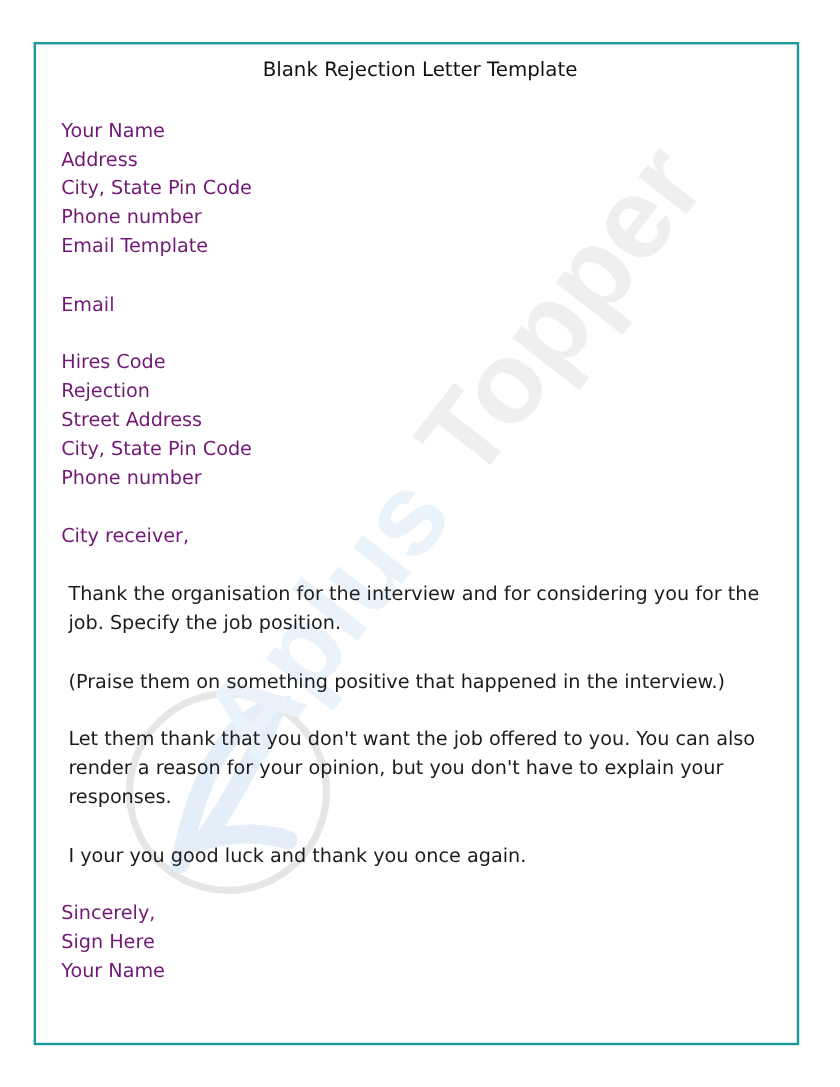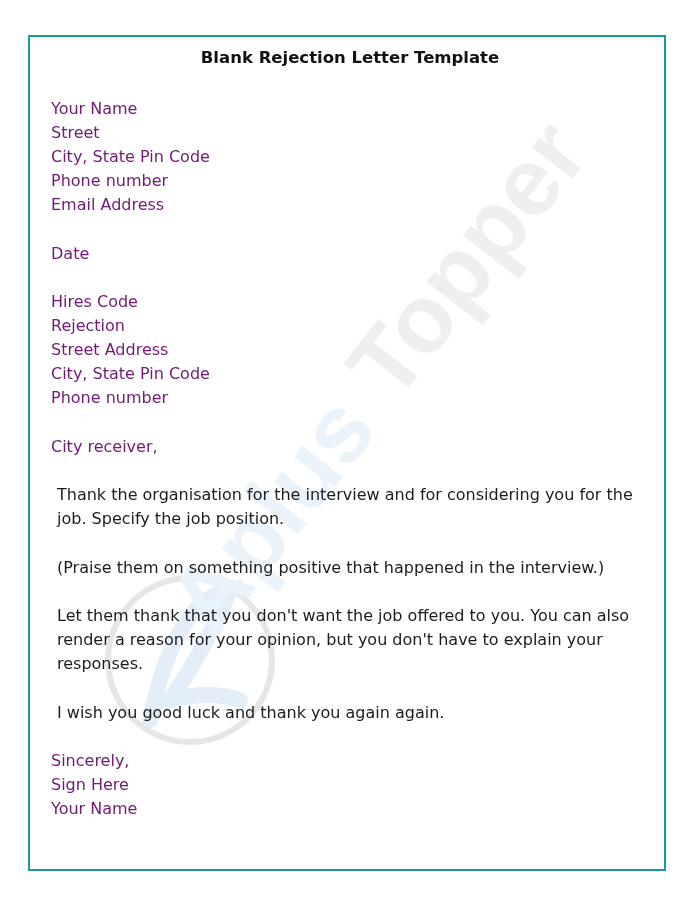--- a/index.html
+++ b/index.html
@@ -2,56 +2,56 @@
 <html><head>
 <meta charset="utf-8">
 <style>
   html, body { margin: 0; padding: 0; background: #ffffff; }
   body { width: 700px; height: 906px; position: relative; overflow: hidden;
          font-family: "DejaVu Sans", sans-serif; color: #1a1a1a; }
   .frame { position: absolute; left: 28px; top: 35px; width: 638px; height: 836px;
            border: 2px solid #1a9a9a; box-sizing: border-box; }
   .watermark { position: absolute; left: 0; top: 0; width: 700px; height: 906px; pointer-events: none; }
   .title { position: absolute; left: 0; width: 700px; top: 48px; text-align: center;
-           font-weight: bold; font-size: 16.5px; color: #111; }
+           font-weight: normal; font-size: 16.5px; color: #111; }
   .line { position: absolute; left: 51px; font-size: 16px; line-height: 24px; white-space: nowrap; color: #701a75; }
   .para { position: absolute; left: 41px; width: 590px; font-size: 16px; line-height: 24px; color: #1c1c1c; margin-left: 16px; }
 </style>
 </head>
 <body>
 
 <svg class="watermark" viewBox="0 0 700 906" xmlns="http://www.w3.org/2000/svg">
   <g>
     <circle cx="190" cy="660" r="82" fill="none" stroke="#e6e6e6" stroke-width="6"></circle>
     <path d="M150 720 Q175 600 230 590 Q205 650 170 700 Q210 690 240 700" fill="none" stroke="#e3eef8" stroke-width="16" stroke-linecap="round"></path>
   </g>
   <text x="0" y="0" transform="translate(215 640) rotate(-52)" font-family="Liberation Sans, sans-serif" font-weight="bold" font-size="96" fill="#eaf2fa">Aplus</text>
   <text x="0" y="0" transform="translate(395 405) rotate(-52)" font-family="Liberation Sans, sans-serif" font-weight="bold" font-size="96" fill="#efefef">Topper</text>
 </svg>
 
 <div class="frame"></div>
 
 <div class="title">Blank Rejection Letter Template</div>
 
 <div class="line" style="top:97px">Your Name</div>
-<div class="line" style="top:121px">Street</div>
+<div class="line" style="top:121px">Address</div>
 <div class="line" style="top:145px">City, State Pin Code</div>
 <div class="line" style="top:169px">Phone number</div>
-<div class="line" style="top:193px">Email Address</div>
+<div class="line" style="top:193px">Email Template</div>
 
-<div class="line" style="top:242px">Date</div>
+<div class="line" style="top:242px">Email</div>
 
 <div class="line" style="top:290px">Hires Code</div>
 <div class="line" style="top:314px">Rejection</div>
 <div class="line" style="top:338px">Street Address</div>
 <div class="line" style="top:362px">City, State Pin Code</div>
 <div class="line" style="top:386px">Phone number</div>
 
 <div class="line" style="top:435px">City receiver,</div>
 
 <div class="para" style="top:483px">Thank the organisation for the interview and for considering you for the job. Specify the job position.</div>
 <div class="para" style="top:556px">(Praise them on something positive that happened in the interview.)</div>
 <div class="para" style="top:604px">Let them thank that you don't want the job offered to you. You can also render a reason for your opinion, but you don't have to explain your responses.</div>
-<div class="para" style="top:701px">I wish you good luck and thank you again again.</div>
+<div class="para" style="top:701px">I your you good luck and thank you once again.</div>
 
 <div class="line" style="top:749px">Sincerely,</div>
 <div class="line" style="top:773px">Sign Here</div>
 <div class="line" style="top:797px">Your Name</div>
 
 </body></html>

